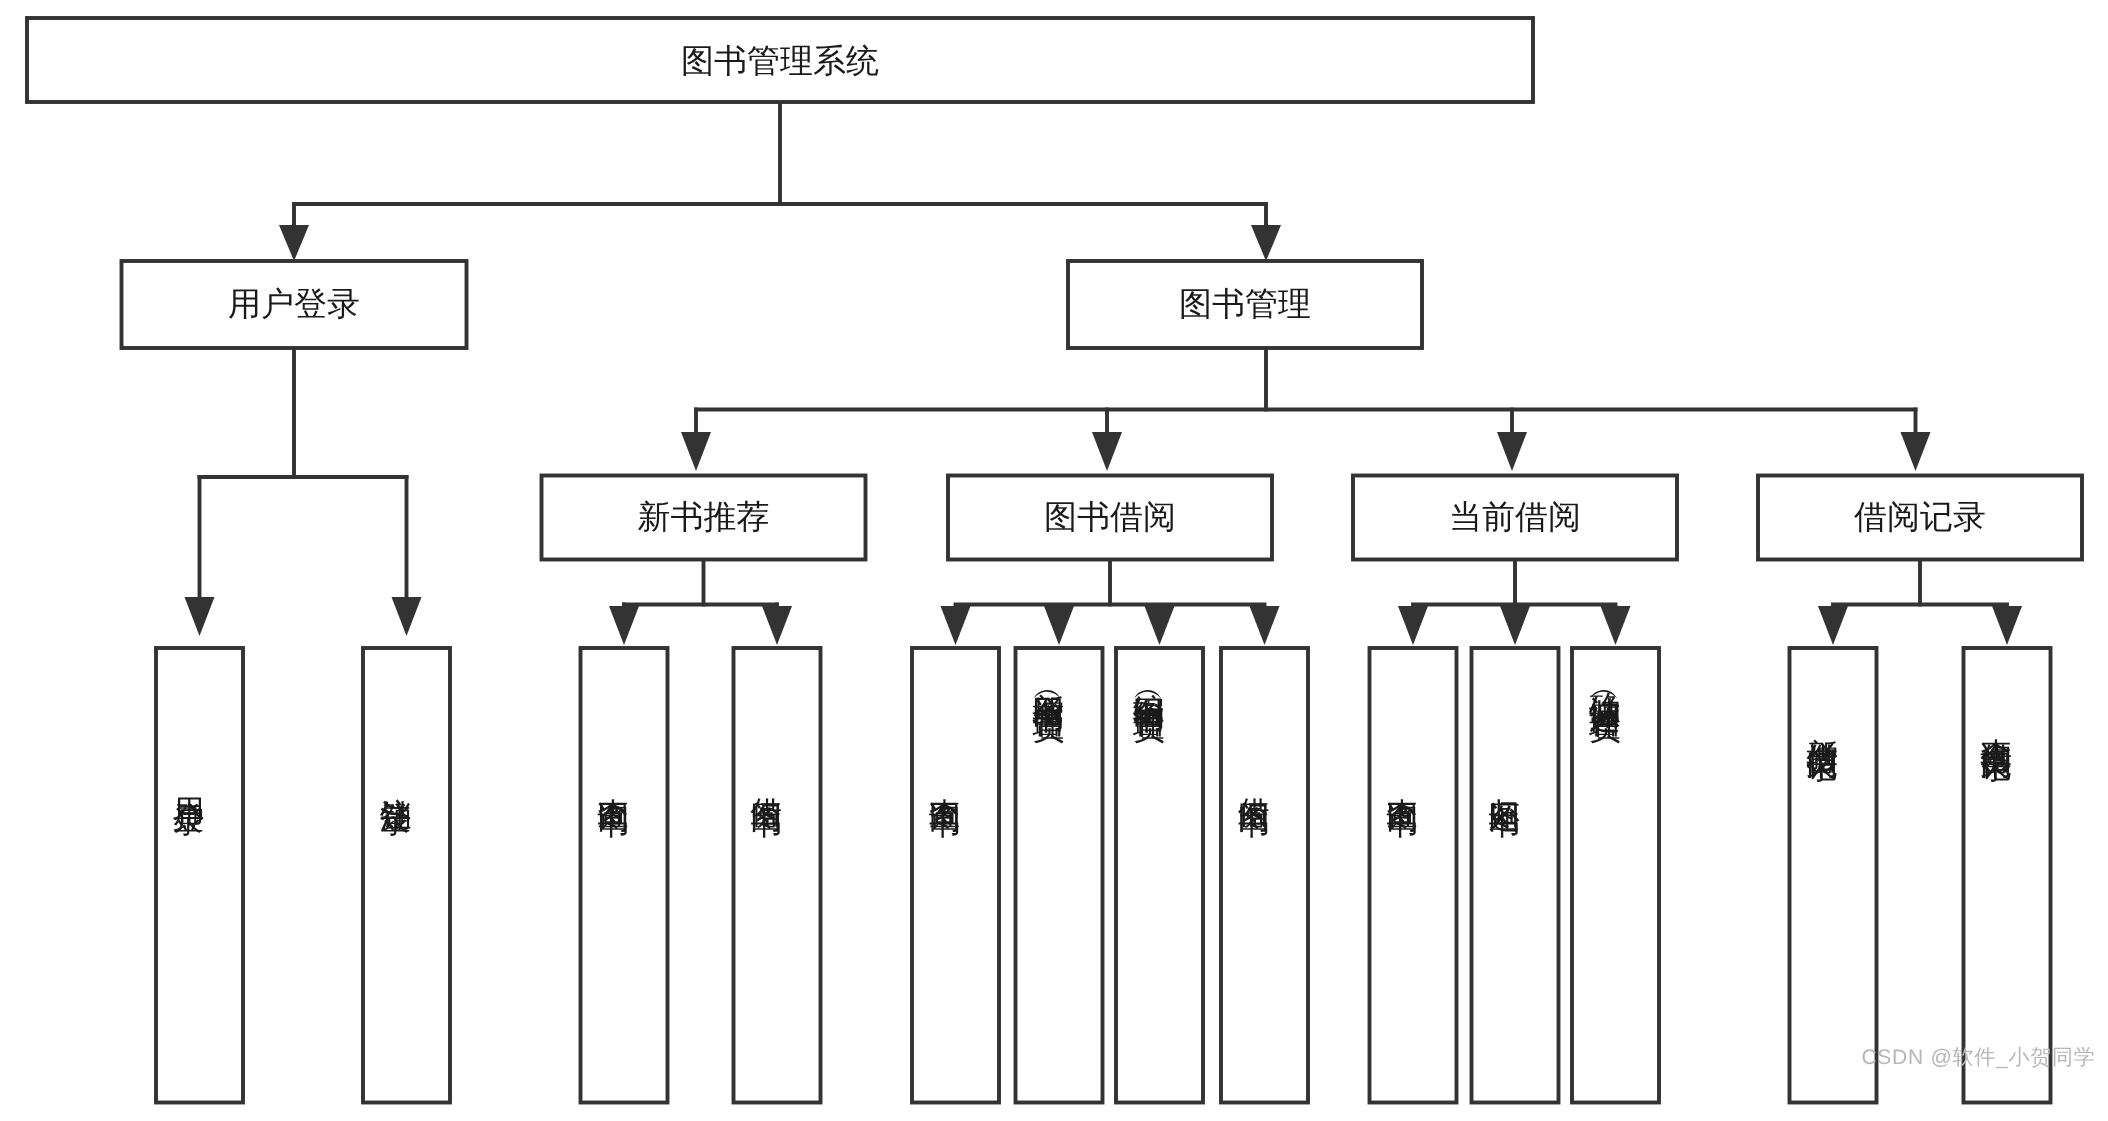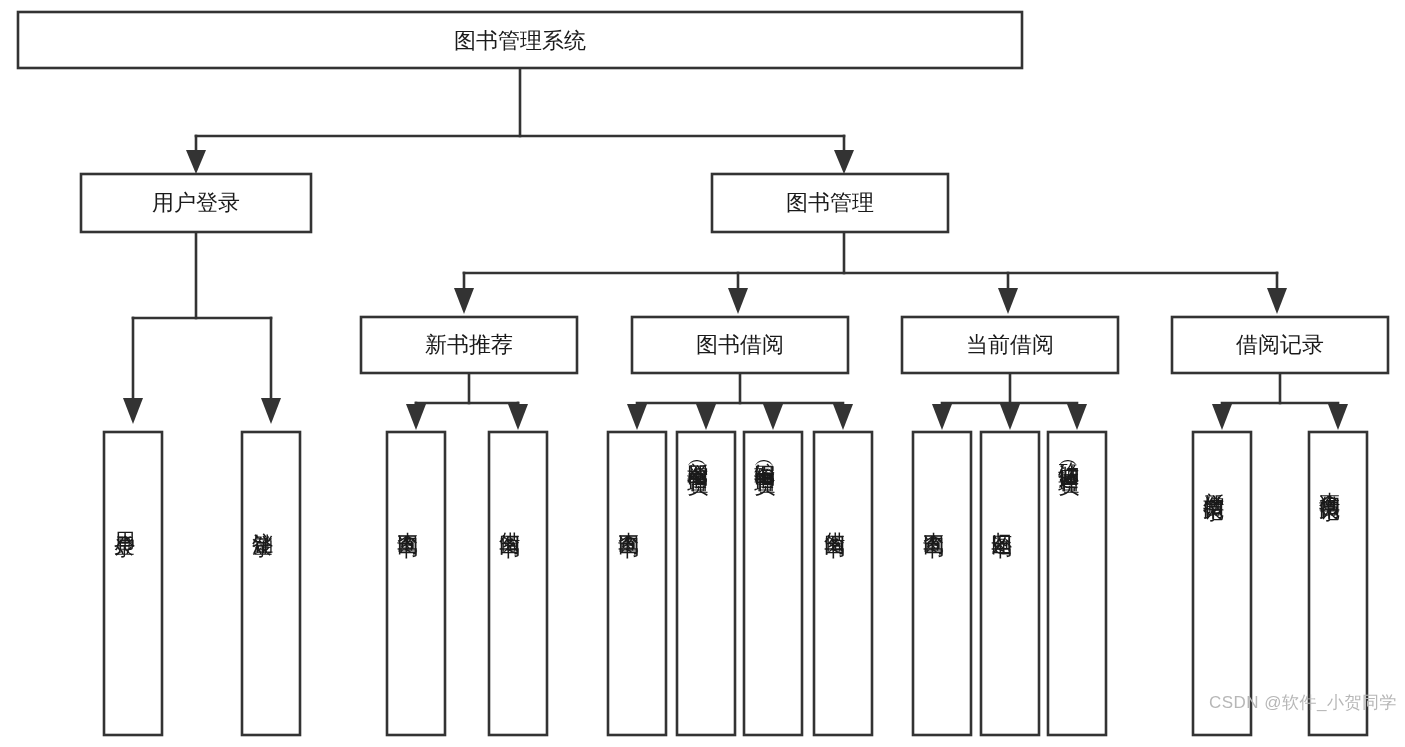--- a/index.html
+++ b/index.html
@@ -60,21 +60,21 @@
     letter-spacing: 2px;
     white-space: nowrap;
     text-align: center;
     pointer-events: none;
   }
   .watermark {
     position: absolute;
     right: 8px;
     bottom: 4px;
     font-family: "Liberation Sans", "DejaVu Sans", sans-serif;
-    font-size: 17px;
+    font-size: 14px;
     color: #b7b7b7;
     white-space: nowrap;
     letter-spacing: 0.5px;
   }
 </style>
 </head>
 <body>
 
 <div id="diagram-root">
 

